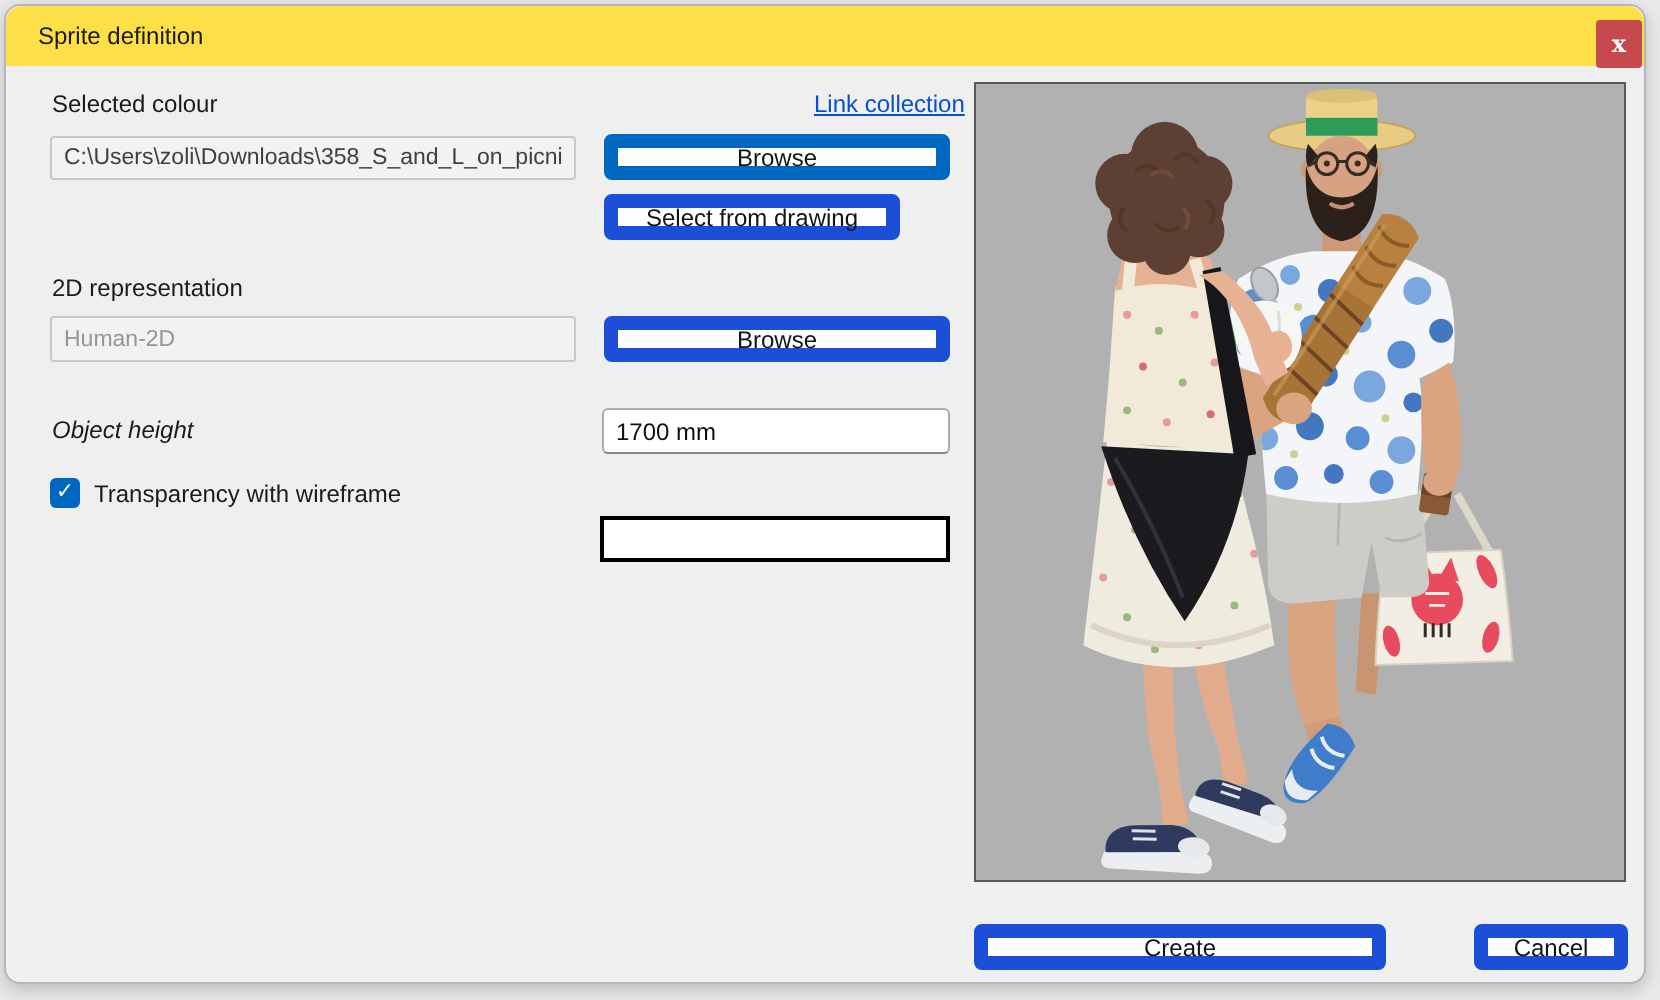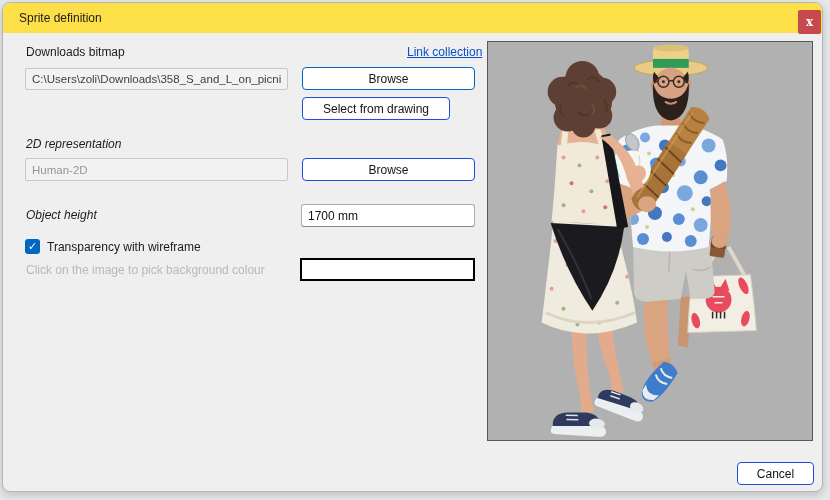--- a/index.html
+++ b/index.html
@@ -48,21 +48,21 @@
     font-size:11.5px; padding:0 6px; border-radius:2px;
     background:#f2f2f3; border:1px solid #c8c8c9; color:#3f3f3f;
     white-space:nowrap; overflow:hidden;
   }
   .field.readonly { color:#969696; }
   .field.editable {
     background:#ffffff; border:1px solid #ababab; border-bottom:1px solid #868686;
     border-radius:3px; color:#111; font-size:12px;
   }
   .btn {
-    position:absolute; background:#fefefe; border:1px solid #1d4ed8;
+    position:absolute; background:#fefefe; border:7px solid #1d4ed8;
     border-radius:4px; font-family:"Liberation Sans", sans-serif;
     font-size:12px; color:#141414; cursor:pointer;
     display:flex; align-items:center; justify-content:center;
   }
   .btn.accent { border-color:#0067c0; }
   .checkbox {
     position:absolute; width:15px; height:15px; background:#0067c0;
     border-radius:3px; cursor:pointer;
     display:flex; align-items:center; justify-content:center;
   }
@@ -82,40 +82,39 @@
 
 <div class="dialog">
 
   <div class="titlebar">
     <div class="title">Sprite definition</div>
   </div>
   <button class="close-btn">
     <span>x</span>
   </button>
 
-  <div class="lbl" style="left:23px; top:42px;">Downloads bitmap</div>
+  <div class="lbl" style="left:23px; top:42px;">Selected colour</div>
   <a class="link" style="left:404px; top:42px;">Link collection</a>
 
   <input class="field" style="left: 22px; top: 65px; width: 263px; height: 22px;" readonly="" value="C:\Users\zoli\Downloads\358_S_and_L_on_picnic_wit">
   <button class="btn accent" style="left:299px; top:64px; width:173px; height:23px;">Browse</button>
   <button class="btn" style="left:299px; top:94px; width:148px; height:23px;">Select from drawing</button>
 
-  <div class="lbl" style="left:23px; top:134px;font-style:italic;">2D representation</div>
+  <div class="lbl" style="left:23px; top:134px;">2D representation</div>
   <input class="field readonly" style="left: 22px; top: 155px; width: 263px; height: 23px;" readonly="" value="Human-2D">
   <button class="btn" style="left:299px; top:155px; width:173px; height:23px;">Browse</button>
 
   <div class="lbl" style="left:23px; top:205px;font-style:italic;">Object height</div>
   <input class="field editable" style="left: 298px; top: 201px; width: 174px; height: 23px;" value="1700 mm">
 
   <div class="checkbox" style="left:22px; top:236px;">
     <span>✓</span>
   </div>
   <div class="lbl" style="left:44px; top:237px;">Transparency with wireframe</div>
 
-  <div class="lbl hint" style="left:23px; top:260px;">Click on the image to pick background colour</div>
   <div class="swatch" style="background-color: rgb(255, 255, 255);"></div>
 
   <div class="preview" role="img" aria-label="Cut-out photo sprite on grey background: a woman with short brown curly hair in a cream floral dress with a black wrap and navy sneakers, walking beside a bearded man in a straw boater hat with green band, glasses, blue floral t-shirt and grey shorts, carrying a wrapped baguette and a red-and-white tote bag">
     <svg viewBox="0 0 326 400" width="324" height="398" preserveAspectRatio="none">
       <rect width="326" height="400" fill="#b1b1b1"></rect>
 
       <path d="M194,256 L191,305 L201,307 L206,256 Z" fill="#c89570"></path>
 
       <path d="M158,258 C155,284 158,302 165,322 L183,318 C181,297 180,278 181,258 Z" fill="#d9a47f"></path>
       <path d="M165,322 L183,318 L187,331 L170,337 Z" fill="#d29c77"></path>
@@ -309,14 +308,15 @@
           <path d="M116,58 q6,6 2,12"></path>
         <path d="M90,70 q6,6 12,2"></path>
       </g>
       <g fill="none" stroke="#7a5740" stroke-width="2" opacity="0.6">
         <path d="M88,46 q6,-5 11,1"></path>
           <path d="M104,62 q5,5 1,11"></path>
       </g>
     </svg>
   </div>
 
+  <button class="btn" style="left:484px; top:459px; width:206px; height:23px;">Create</button>
   <button class="btn" style="left:734px; top:459px; width:77px; height:23px;">Cancel</button>
 </div>
 
 </body></html>

